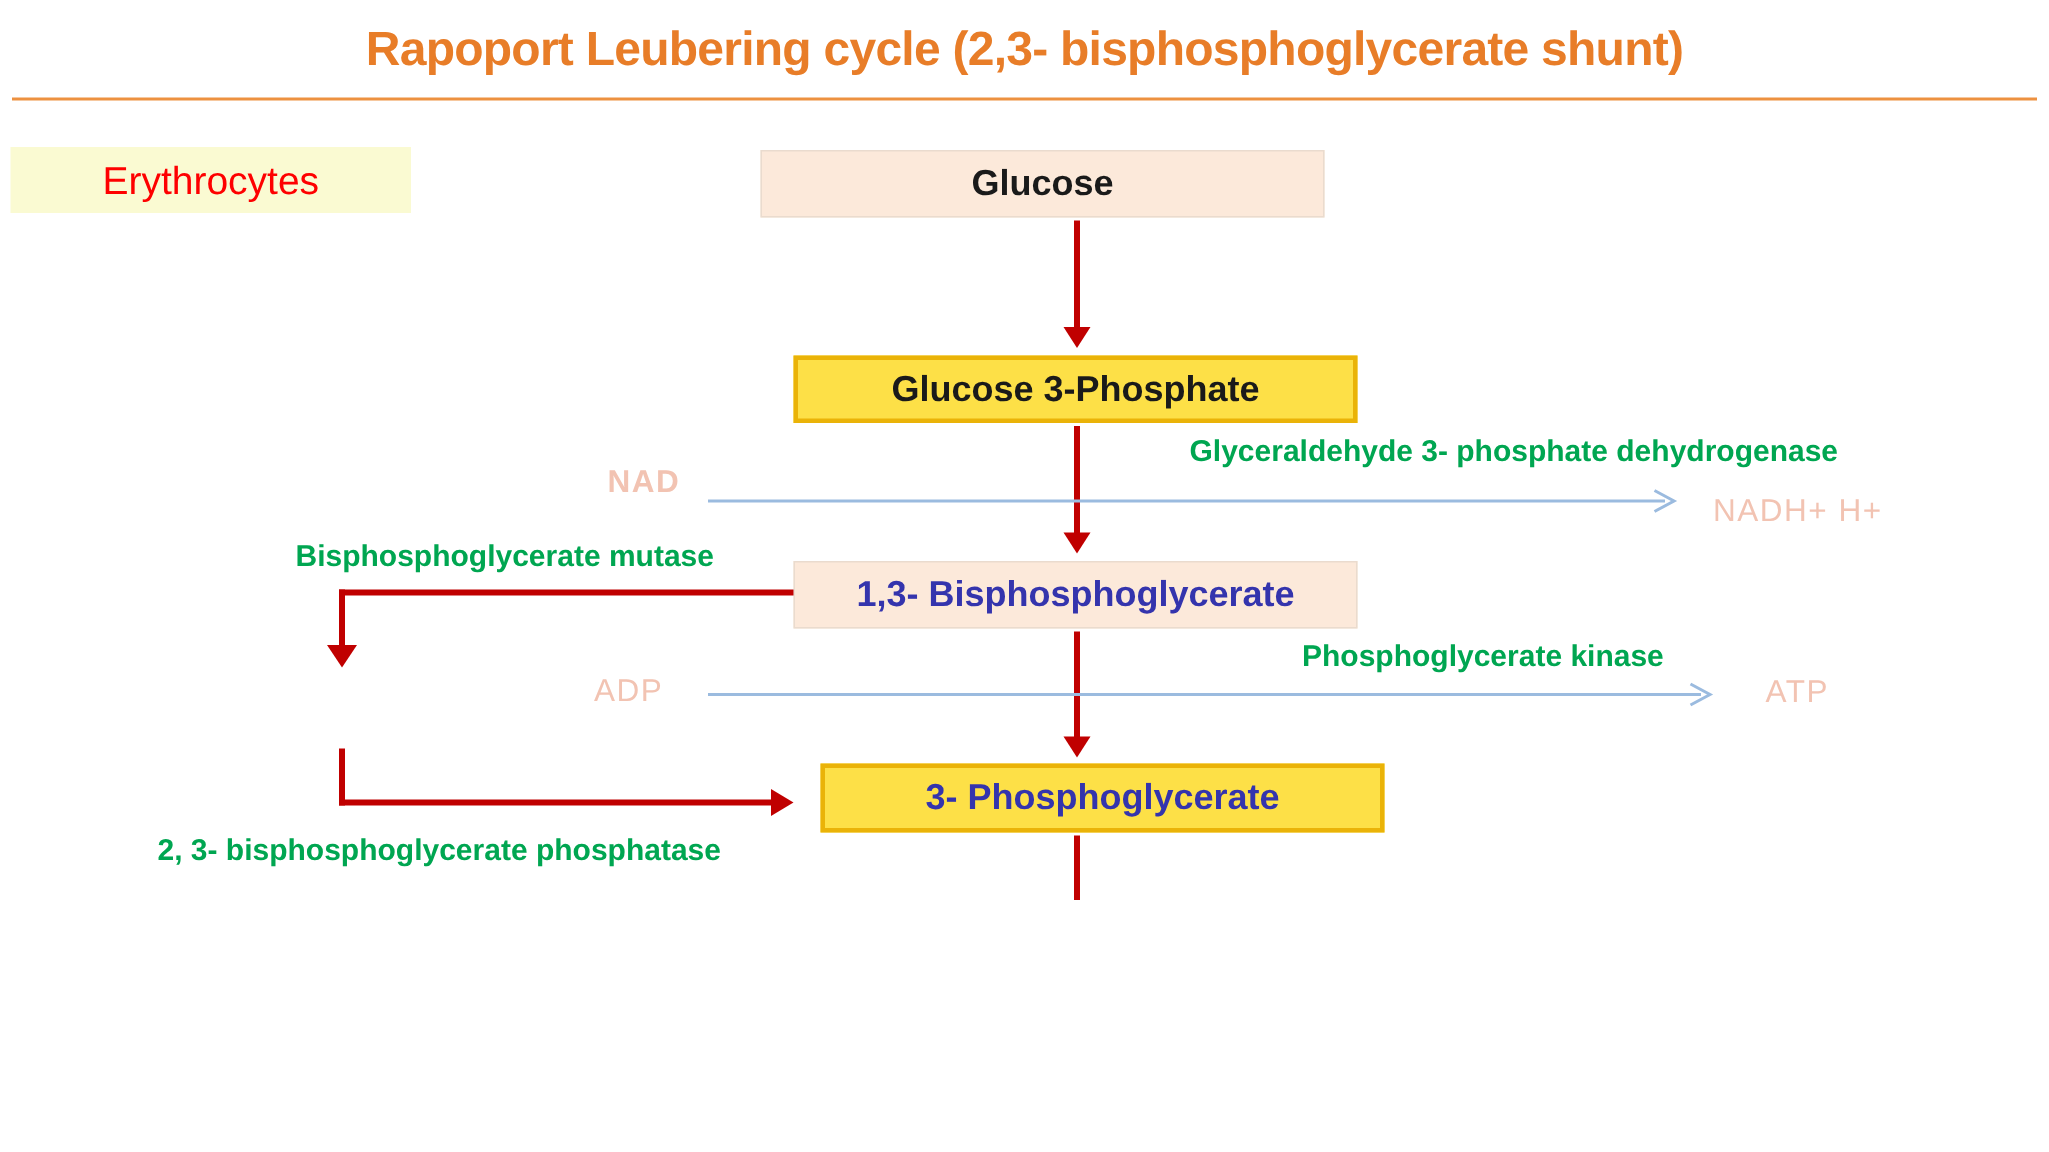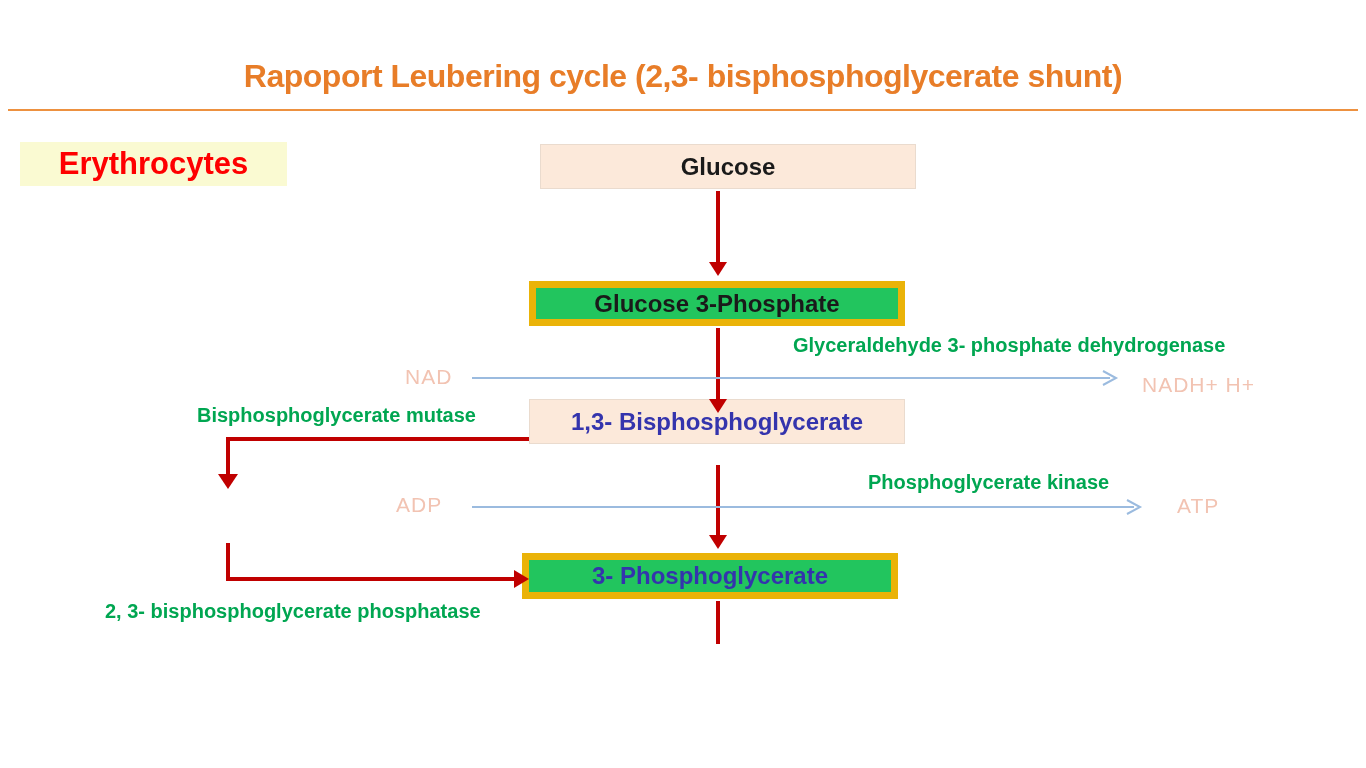--- a/index.html
+++ b/index.html
@@ -1,46 +1,46 @@
 <!DOCTYPE html>
 <html style="--title-orange: #e87d28; --rule-orange: #ed9140; --arrow-red: #c00000; --enzyme-green: #00a651; --node-blue: #3434ad; --node-peach: #fce9da; --label-yellow: #fafad2; --label-red: #fe0000; --cofactor-pink: #f2c3b2; --arrow-blue: #9bbbdf; --footer-blue: #1f76c5;"><head>
 <meta charset="utf-8">
 <style>
   html,body{margin:0;padding:0;background:#ffffff;}
   .stage{
     position:relative;width:1366px;height:600px;background:#ffffff;
-    font-family:"Liberation Sans","DejaVu Sans",sans-serif;overflow:hidden;margin-top:44px;
+    font-family:"Liberation Sans","DejaVu Sans",sans-serif;overflow:hidden;
   }
   .abs{position:absolute;}
   .page-title{
     left:0;top:14px;width:1366px;text-align:center;
     font-size:32px;font-weight:700;letter-spacing:-0.5px;color:var(--title-orange);
     white-space:nowrap;
   }
   .rule{left:8px;width:1350px;height:2px;background:var(--rule-orange);}
   .rule-top{top:65px;}
   .rule-bottom{top:740px;}
   .tissue-label{
-    left:20px;top:98px;width:267px;height:44px;background:var(--label-yellow);
-    color:var(--label-red);font-size:31px;font-weight:700;
+    left:7px;top:98px;width:267px;height:44px;background:var(--label-yellow);
+    color:var(--label-red);font-size:26px;font-weight:400;
     display:flex;align-items:center;justify-content:center;white-space:nowrap;
   }
   .node{
     width:376px;height:45px;display:flex;align-items:center;justify-content:center;
     font-size:24px;font-weight:700;color:#1a1a1a;white-space:nowrap;
     box-sizing:border-box;
   }
   .node.peach{background:var(--node-peach);border:1px solid #eadbce;}
-  .node.white{background:#22c55e;border:7px solid #eab308;}
+  .node.white{background:#fde047;border:3px solid #eab308;}
   .node.blue-text{color:var(--node-blue);}
-  .n-glucose{left:540px;top:100px;}
+  .n-glucose{left:507px;top:100px;}
   .n-g3p{left:529px;top:237px;}
-  .n-bpg13{left:529px;top:355px;}
+  .n-bpg13{left:529px;top:374px;}
   .n-bpg23{left:22px;top:453px;}
-  .n-pg3{left:522px;top:509px;height:46px;text-align:right;}
+  .n-pg3{left:547px;top:509px;height:46px;text-align:right;}
   .n-pyruvate{left:499px;top:647px;}
   
   .varrow{width:20px;}
   .varrow .shaft{position:absolute;left:8px;top:0;width:4px;background:var(--arrow-red);}
   .varrow .head{position:absolute;left:1px;width:0;height:0;
     border-left:9px solid transparent;border-right:9px solid transparent;
     border-top:14px solid var(--arrow-red);}
   
   .seg{background:var(--arrow-red);}
   .head-down{width:0;height:0;border-left:10px solid transparent;border-right:10px solid transparent;border-top:15px solid var(--arrow-red);}
@@ -97,20 +97,20 @@
   <svg class="abs" style="left:470px;top:452px;" width="680" height="22">
     <line x1="2" y1="11" x2="664" y2="11" stroke="#9bbbdf" stroke-width="2"></line>
     <polyline points="657,4 670,11 657,18" fill="none" stroke="#9bbbdf" stroke-width="2"></polyline>
   </svg>
 
   <div class="abs enzyme" style="left:793px;top:290px;text-align:right;">Glyceraldehyde 3- phosphate dehydrogenase</div>
   <div class="abs enzyme" style="left:868px;top:427px;">Phosphoglycerate kinase</div>
   <div class="abs enzyme" style="left:197px;top:360px;">Bisphosphoglycerate mutase</div>
   <div class="abs enzyme" style="left:105px;top:556px;">2, 3- bisphosphoglycerate phosphatase</div>
 
-  <div class="abs cofactor" style="left:405px;top:321px;">NAD</div>
+  <div class="abs cofactor" style="left:405px;top:310px;font-weight:bold;">NAD</div>
   <div class="abs cofactor" style="left:1142px;top:329px;">NADH+ H+</div>
   <div class="abs cofactor" style="left:396px;top:449px;">ADP</div>
   <div class="abs cofactor" style="left:1177px;top:450px;">ATP</div>
 
   <div class="abs rule rule-bottom"></div>
 
 </div>
 
 </body></html>

